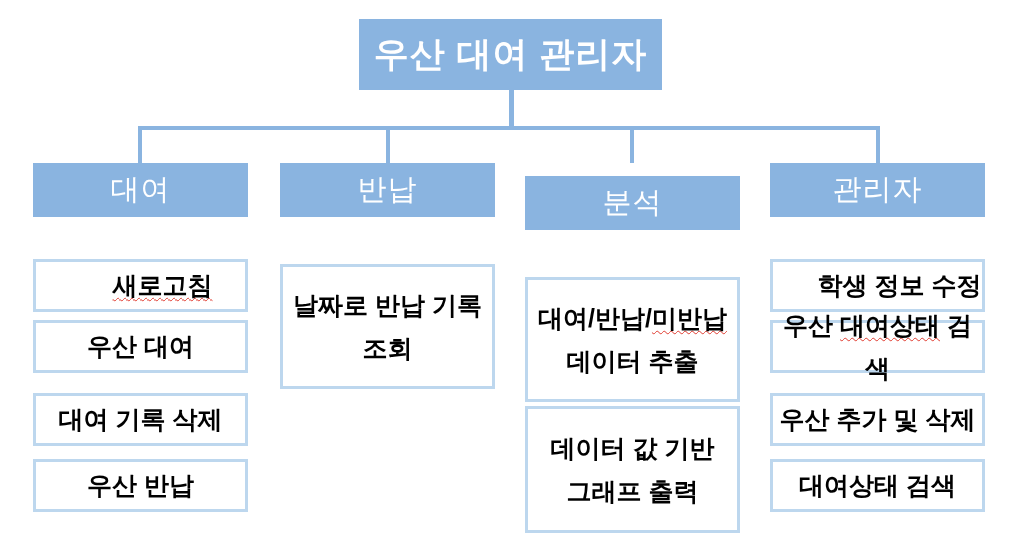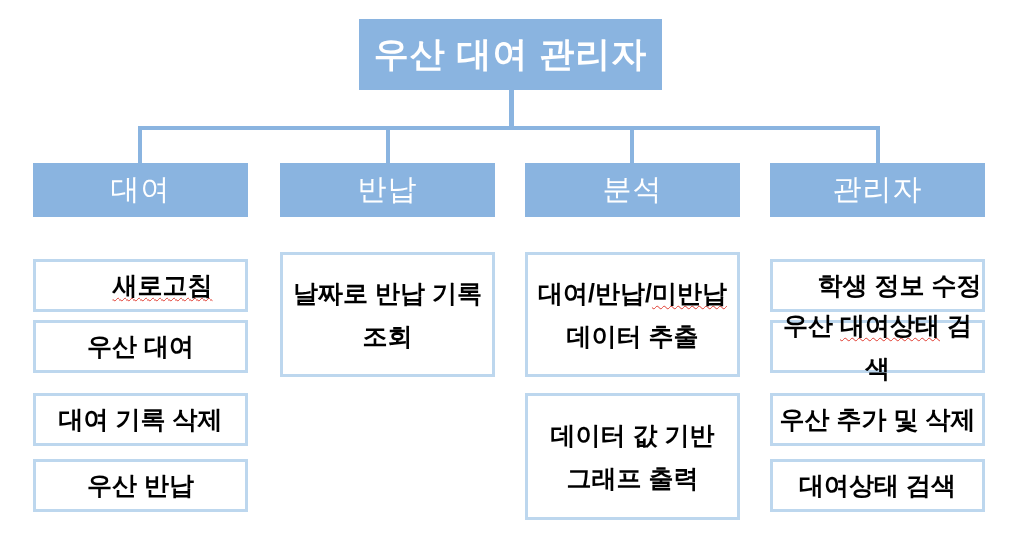--- a/index.html
+++ b/index.html
@@ -56,27 +56,27 @@
   }
   .sq {
     text-decoration-line: underline;
     text-decoration-style: wavy;
     text-decoration-color: #E03C31;
     text-decoration-thickness: 1px;
     text-underline-offset: 3px;
   }
   .col1 { left: 33px; }
   .col2 { left: 280px; }
-  .col3 { left: 525px; }
+  .col3 { left: 525px; margin-top: 13px; }
   .col4 { left: 770px; }
   .row1 { top: 259px; height: 53px; padding-left: 44px; }
   .row2 { top: 320px; height: 53px; }
   .row3 { top: 393px; height: 53px; }
   .row4 { top: 459px; height: 53px; }
-  .tall-top { top: 252px; height: 125px; }
+  .tall-top { top: 264px; height: 125px; }
   .tall-bottom { top: 393px; height: 127px; }
 </style>
 </head>
 <body>
 
 <div class="canvas">
 
   <div class="node root-box">
     <span>우산 대여 관리자</span>
   </div>

